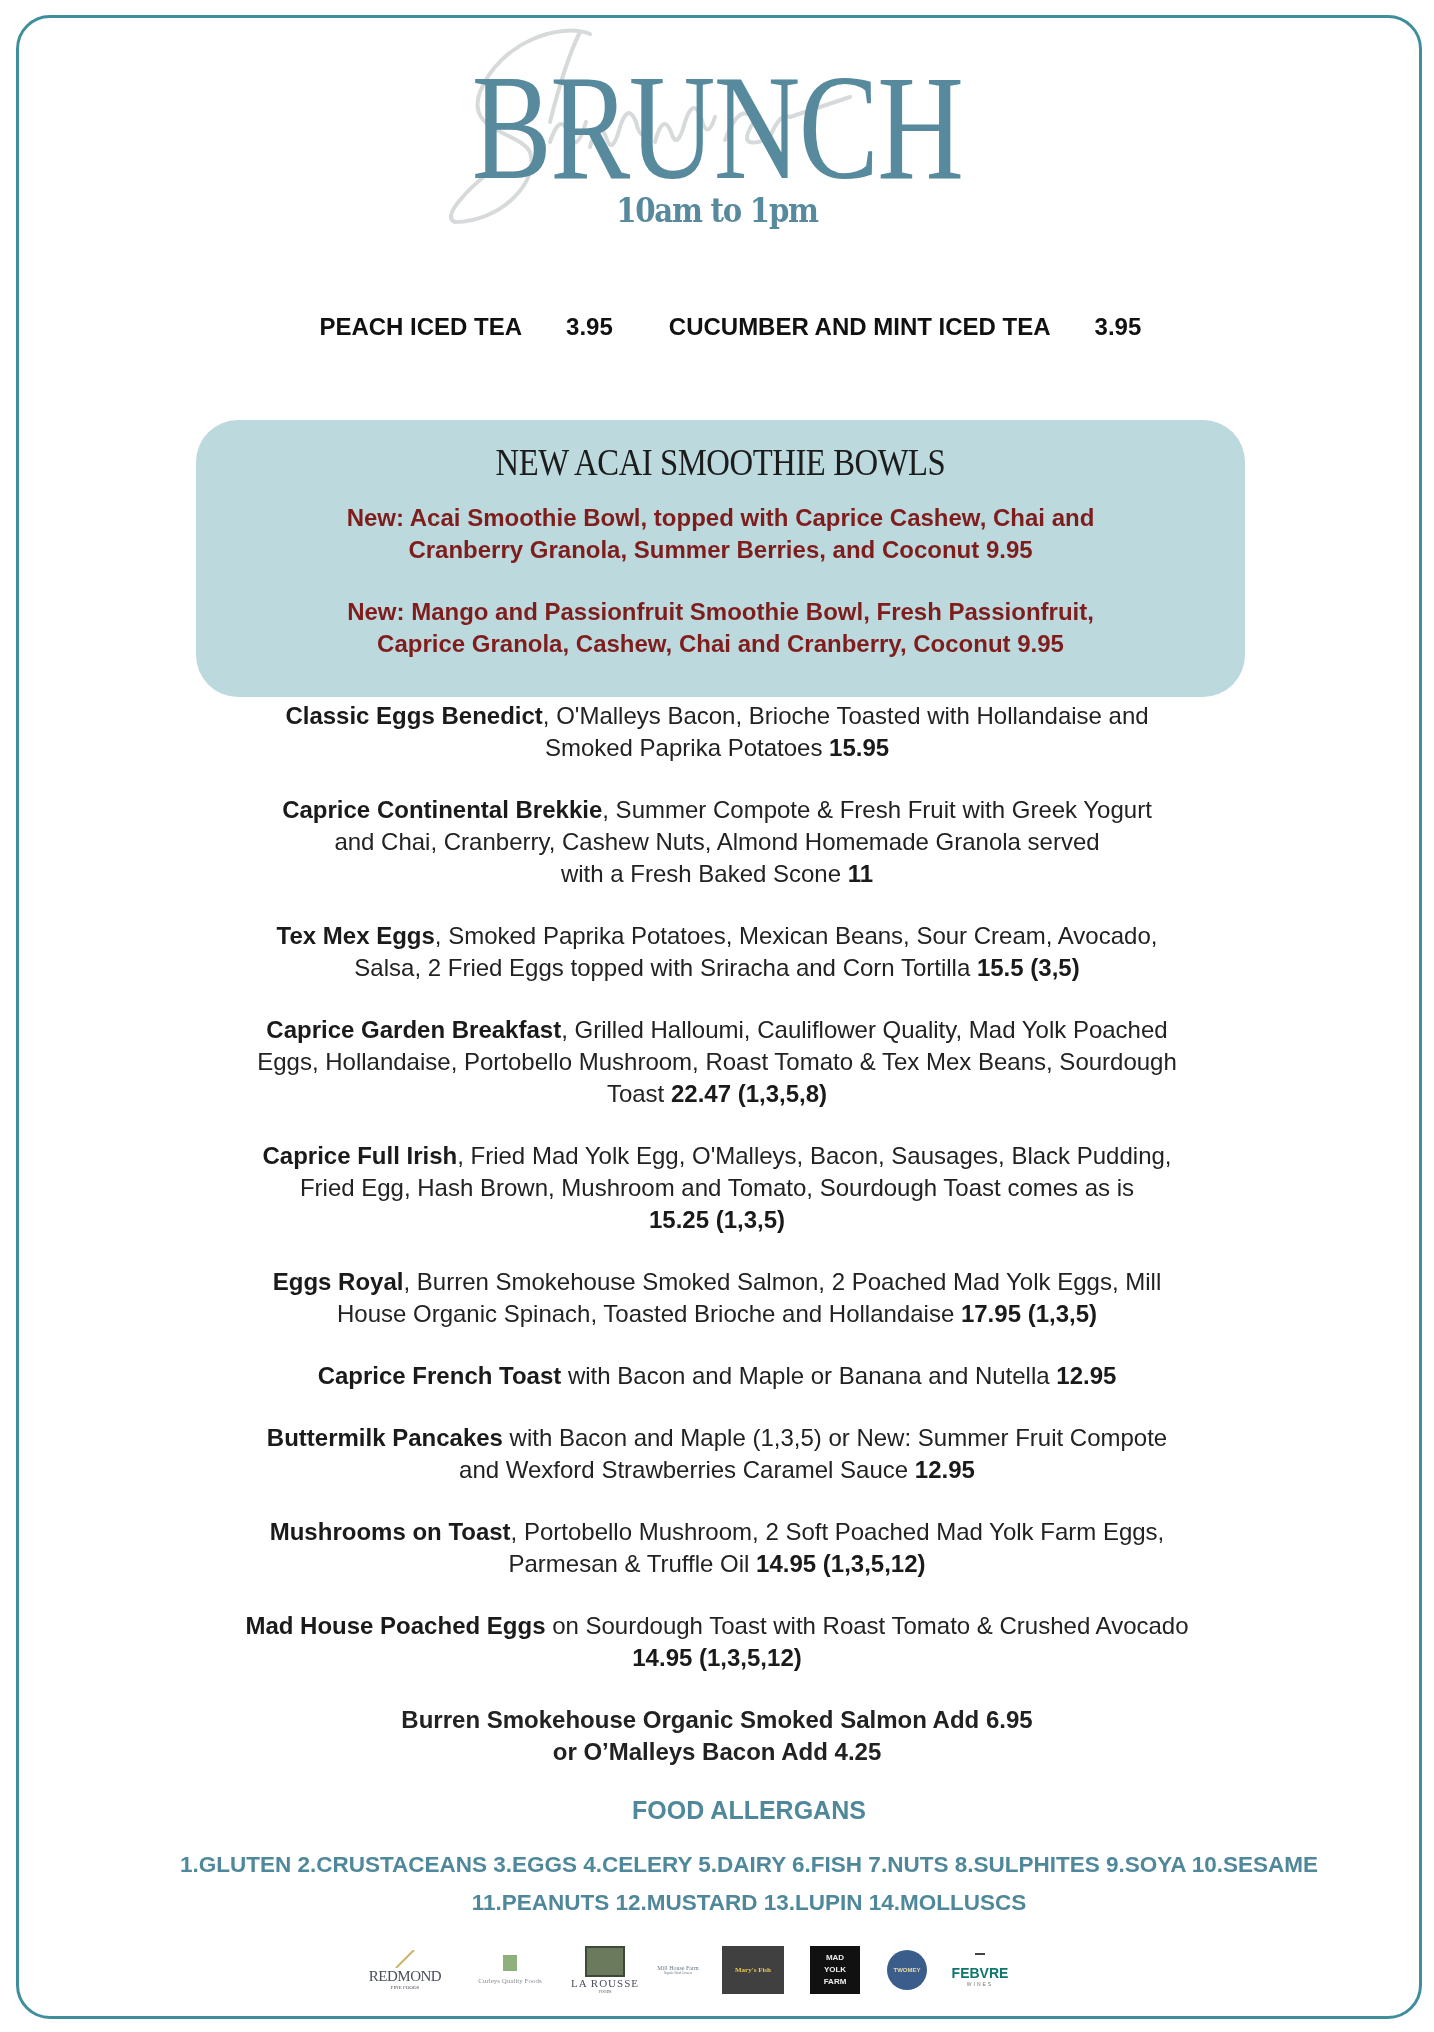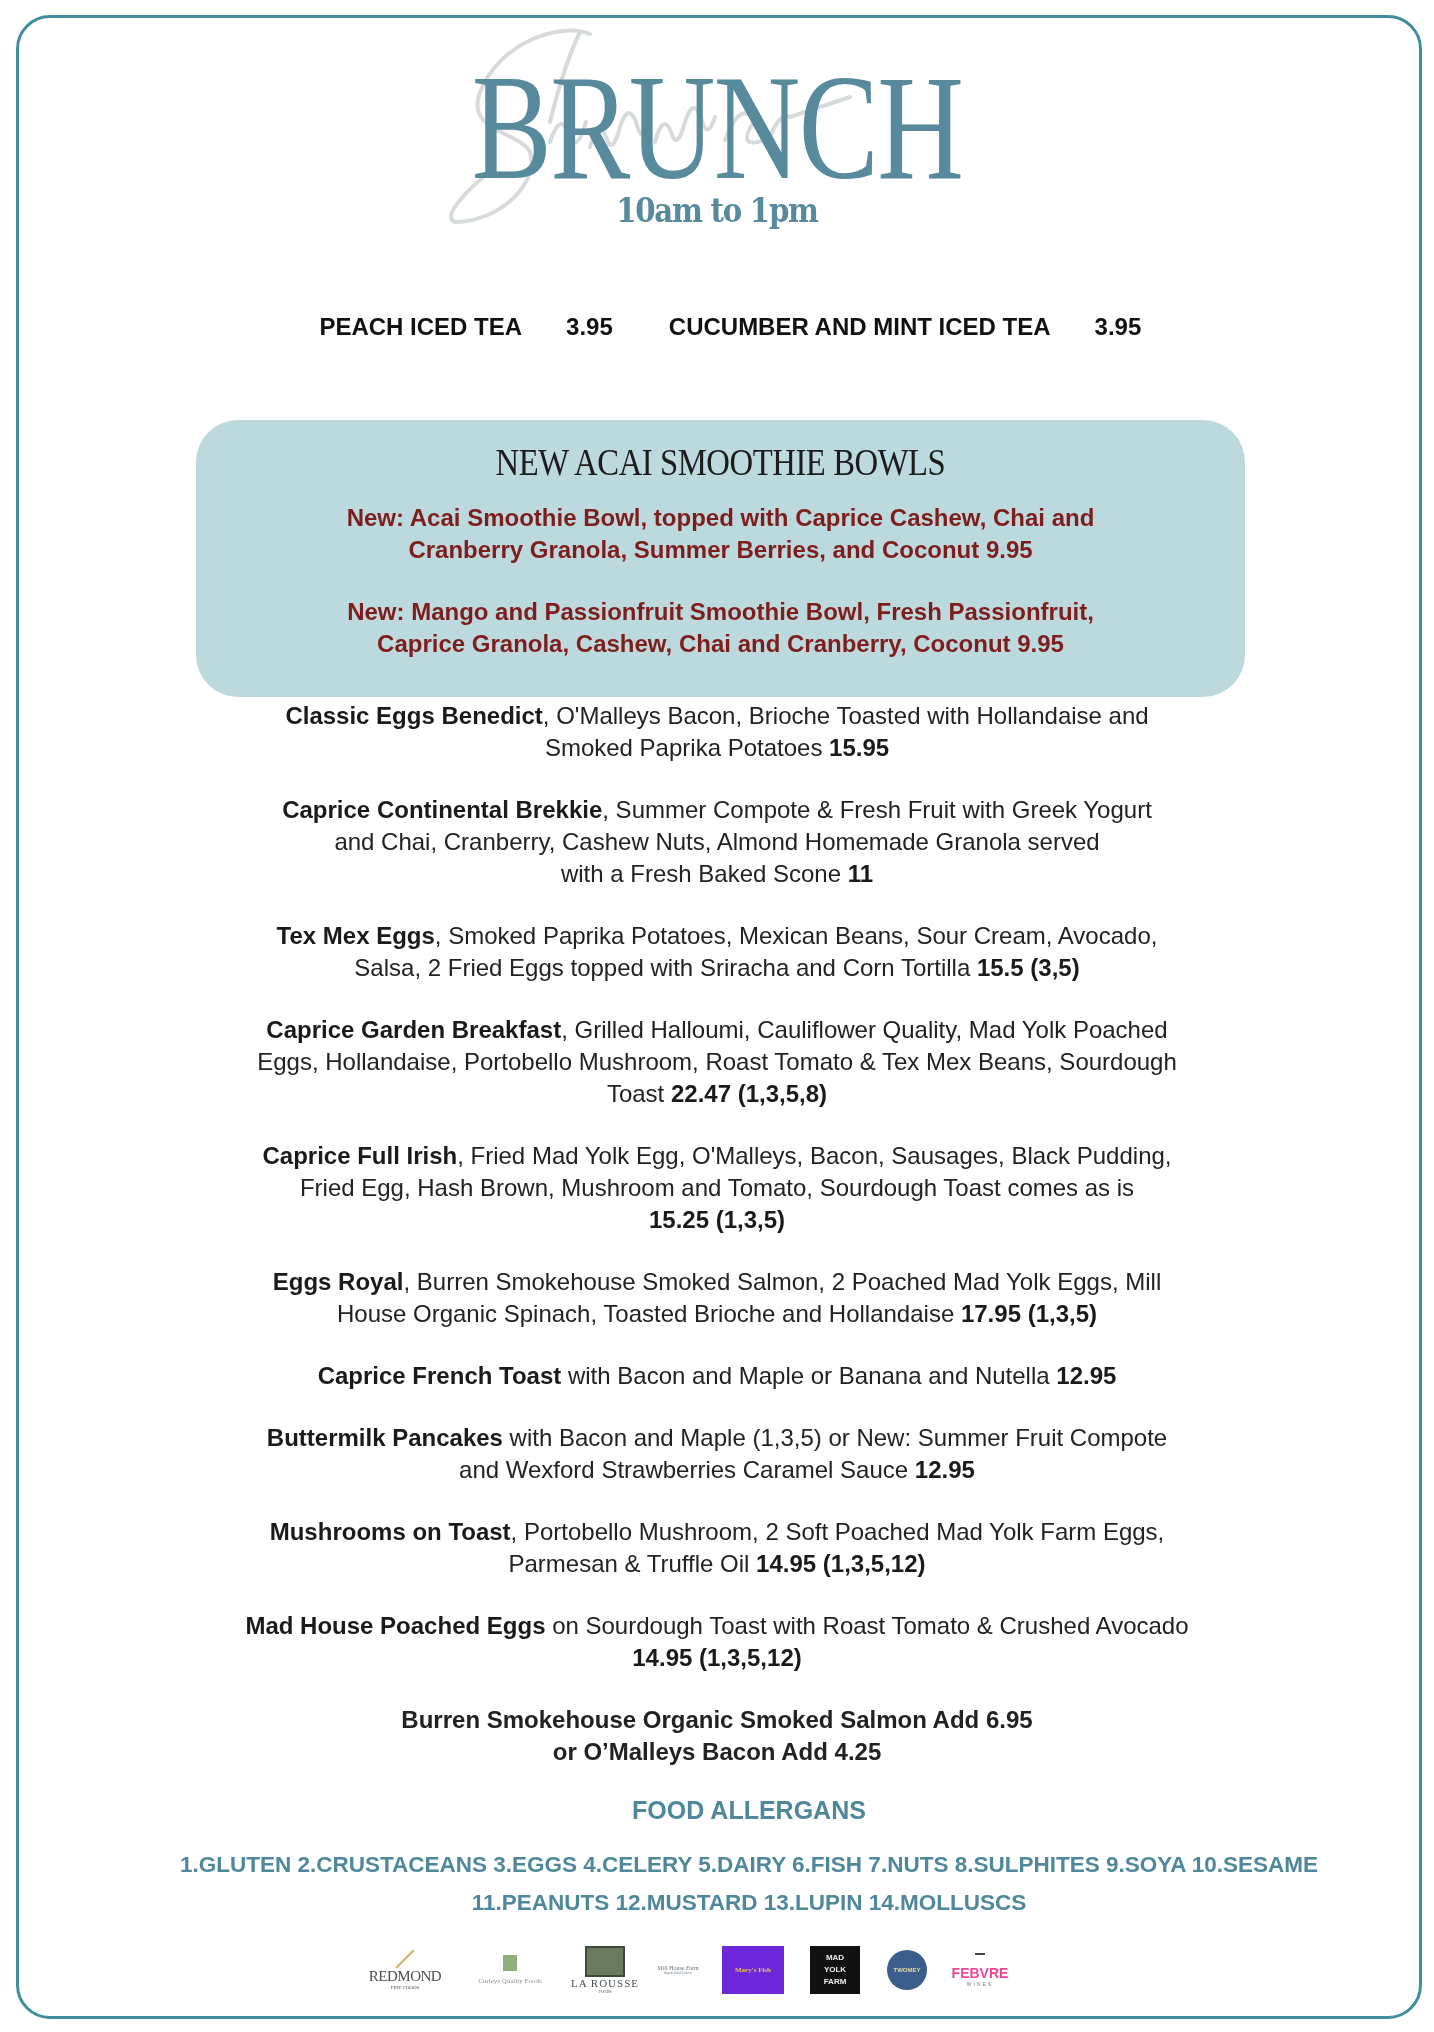--- a/index.html
+++ b/index.html
@@ -166,27 +166,27 @@
   </div>
   <div class="logo" style="left:210px;width:70px;">
     <span style="display:block;width:36px;height:30px;background:#6b7a5c;border:2px solid #3c4a3a;"></span>
     <span class="lt" style="font-size:11px;letter-spacing:1px;">LA ROUSSE</span>
     <span class="lt" style="font-size:4px;">FOODS</span>
   </div>
   <div class="logo" style="left:290px;width:56px;">
     <span class="lt" style="font-size:6px;color:#6b7a88;">Mill House Farm</span>
     <span class="lt" style="font-size:3px;color:#6b7a88;">Organic Salad Growers</span>
   </div>
-  <div class="logo" style="left:362px;width:62px;background:#6d28d9;">
+  <div class="logo" style="left:362px;width:62px;background:#404040;">
     <span class="lt" style="font-size:7px;color:#e9c45a;font-weight:bold;">Mary's Fish</span>
   </div>
   <div class="logo" style="left:450px;width:50px;background:#111;">
     <span style="font-size:8px;color:#eee;font-weight:bold;text-align:center;width:34px;line-height:12px;">MAD YOLK FARM</span>
   </div>
   <div class="logo" style="left:522px;width:50px;">
     <span style="display:flex;align-items:center;justify-content:center;width:40px;height:40px;border-radius:50%;background:#3b5d8c;color:#e8d9a8;font-size:6px;font-weight:bold;">TWOMEY</span>
   </div>
   <div class="logo" style="left:585px;width:70px;">
     <span style="display:block;width:10px;height:10px;border-top:2px solid #444;"></span>
-    <span style="font-size:14px;font-weight:bold;color:#ec4899;">FEBVRE</span>
+    <span style="font-size:14px;font-weight:bold;color:#0f766e;">FEBVRE</span>
     <span style="font-size:5px;color:#777;letter-spacing:2px;">WINES</span>
   </div>
 </div>
 
 </body></html>

